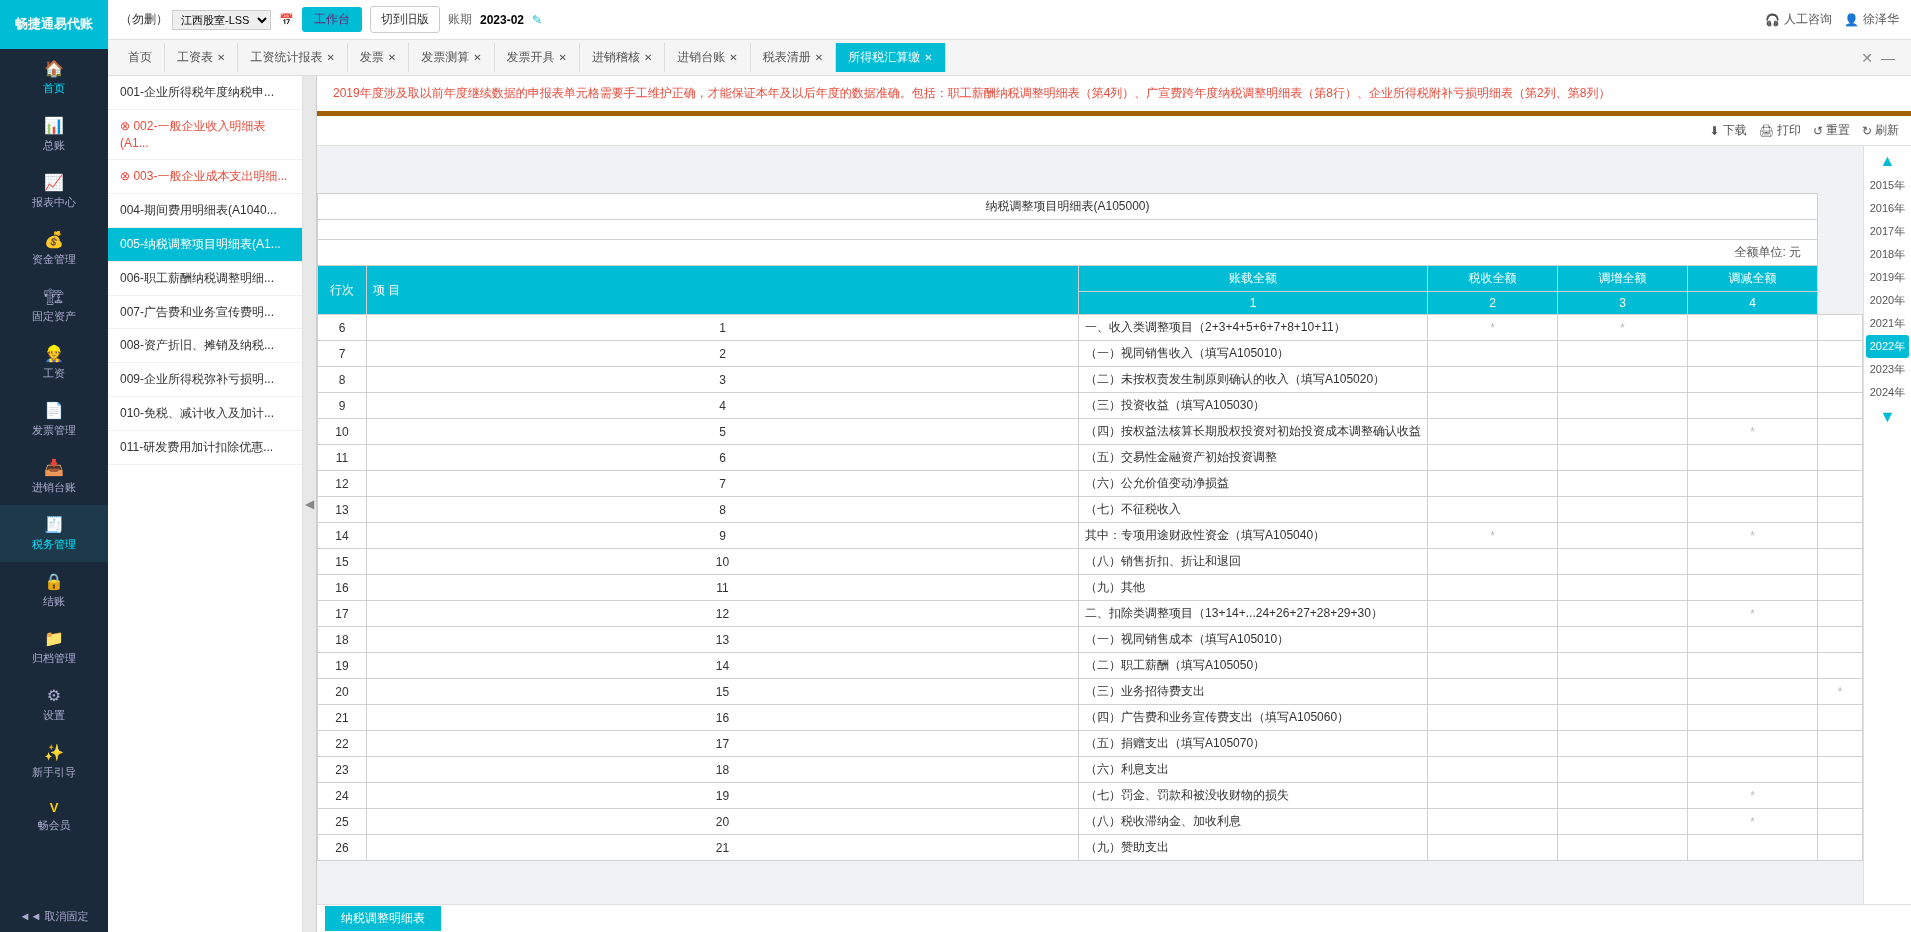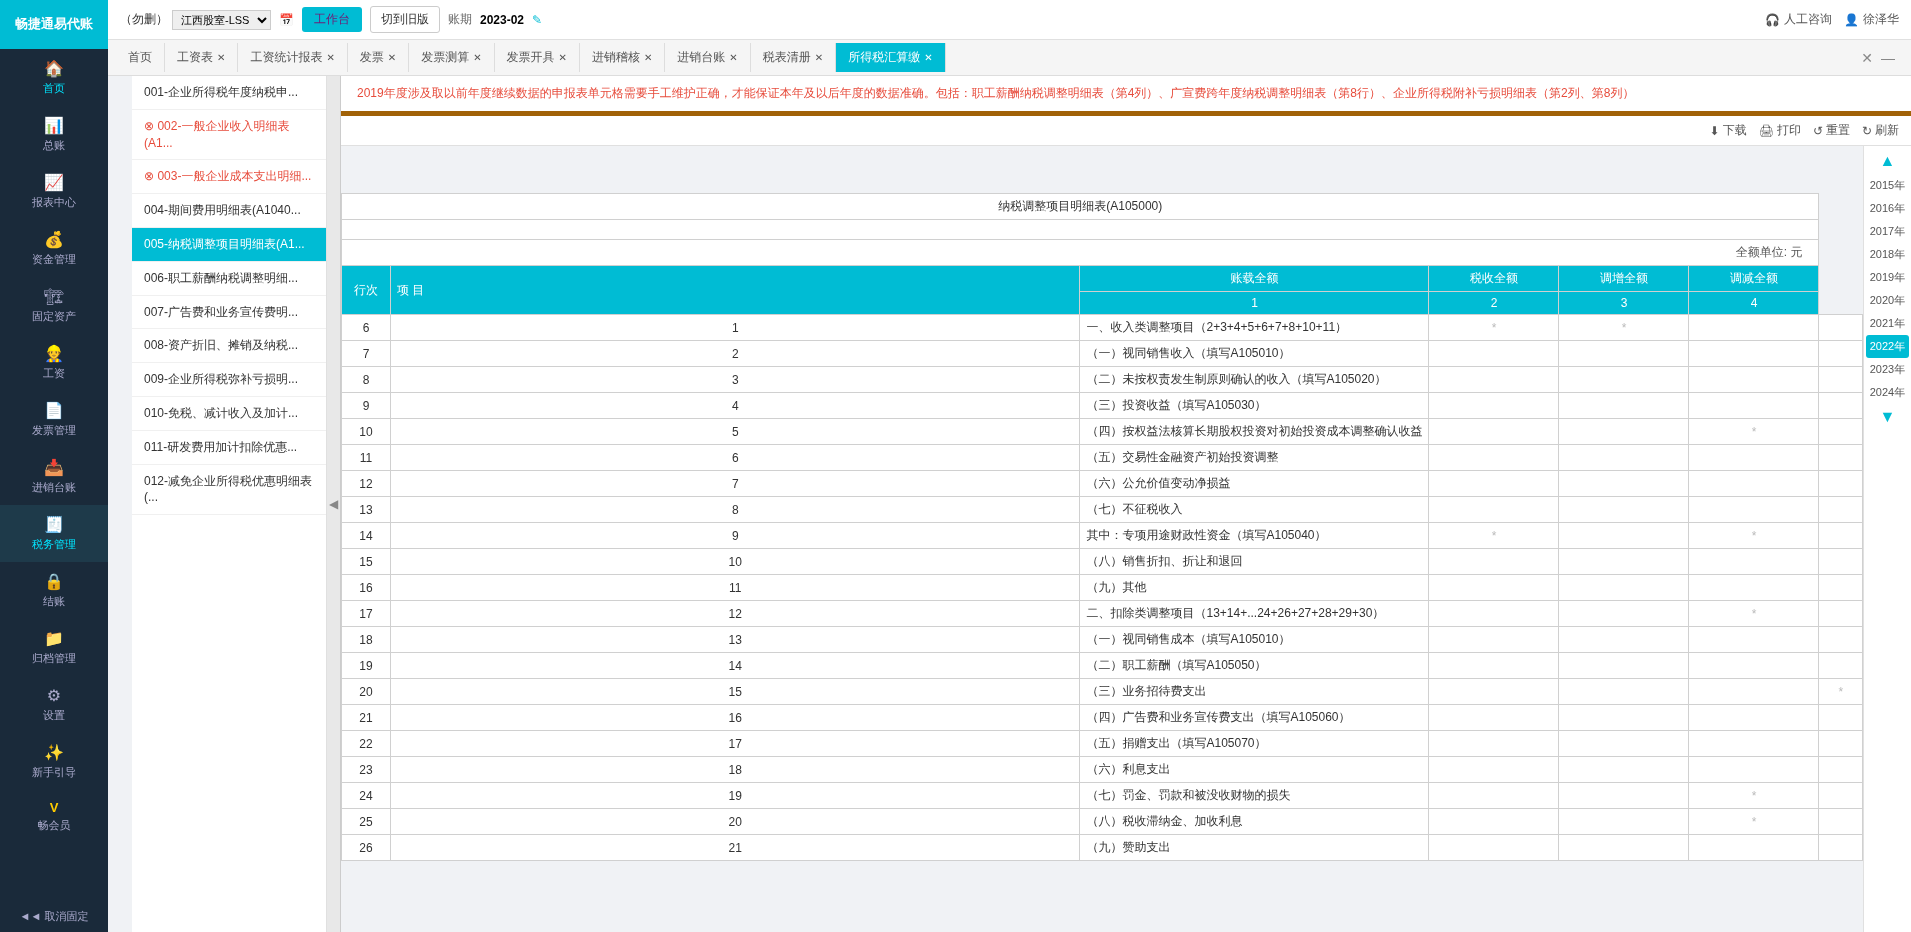--- a/index.html
+++ b/index.html
@@ -29,21 +29,21 @@
     .tabbar { background: #f5f5f5; display: flex; align-items: center; padding: 0 8px; border-bottom: 1px solid #ddd; flex-shrink: 0; height: 36px; overflow-x: auto; }
     .tab { display: flex; align-items: center; gap: 4px; padding: 6px 12px; cursor: pointer; font-size: 12px; color: #555; border-right: 1px solid #ddd; white-space: nowrap; }
     .tab.active { background: #00bcd4; color: white; }
     .tab .close-icon { font-size: 10px; cursor: pointer; }
     .tab-close-btn { margin-left: auto; display: flex; align-items: center; gap: 8px; font-size: 14px; color: #888; cursor: pointer; padding: 0 8px; }
 
     
     .content { flex: 1; display: flex; overflow: hidden; }
 
     
-    .left-panel { width: 195px; background: white; border-right: 1px solid #e0e0e0; display: flex; flex-direction: column; overflow-y: auto; flex-shrink: 0; margin-left: 24px; }
+    .left-panel { width: 195px; background: white; border-right: 1px solid #e0e0e0; display: flex; flex-direction: column; overflow-y: auto; flex-shrink: 0; }
     .left-panel-item { padding: 8px 12px; font-size: 12px; color: #333; cursor: pointer; border-bottom: 1px solid #f0f0f0; line-height: 1.4; }
     .left-panel-item.active { background: #00bcd4; color: white; }
     .left-panel-item.error { color: #e74c3c; }
     .left-panel-item.error::before { content: '⊗ '; }
 
     
     .right-panel { flex: 1; display: flex; flex-direction: column; overflow: hidden; }
 
     
     .alert-bar { background: white; padding: 8px 16px; font-size: 12px; color: #e74c3c; border-bottom: 5px solid #a16207; line-height: 1.6; flex-shrink: 0; }
@@ -222,21 +222,20 @@
       <div class="left-panel-item error">002-一般企业收入明细表(A1...</div>
       <div class="left-panel-item error">003-一般企业成本支出明细...</div>
       <div class="left-panel-item">004-期间费用明细表(A1040...</div>
       <div class="left-panel-item active">005-纳税调整项目明细表(A1...</div>
       <div class="left-panel-item">006-职工薪酬纳税调整明细...</div>
       <div class="left-panel-item">007-广告费和业务宣传费明...</div>
       <div class="left-panel-item">008-资产折旧、摊销及纳税...</div>
       <div class="left-panel-item">009-企业所得税弥补亏损明...</div>
       <div class="left-panel-item">010-免税、减计收入及加计...</div>
       <div class="left-panel-item">011-研发费用加计扣除优惠...</div>
-      <div class="left-panel-item">012-减免企业所得税优惠明细表(...</div>
     </div>
 
     <div class="collapse-btn">◀</div>
 
     <div class="right-panel">
 
       <div class="alert-bar">2019年度涉及取以前年度继续数据的申报表单元格需要手工维护正确，才能保证本年及以后年度的数据准确。包括：职工薪酬纳税调整明细表（第4列）、广宣费跨年度纳税调整明细表（第8行）、企业所得税附补亏损明细表（第2列、第8列）</div>
 
       <div class="sheet-toolbar">
         <div class="sheet-toolbar-btn">
@@ -492,15 +491,18 @@
           <div class="year-btn">2019年</div>
           <div class="year-btn">2020年</div>
           <div class="year-btn">2021年</div>
           <div class="year-btn active">2022年</div>
           <div class="year-btn">2023年</div>
           <div class="year-btn">2024年</div>
           <div class="year-nav-arrow">▼</div>
         </div>
       </div>
 
+      <div class="sheet-bottom">
+        <div class="sheet-tab">纳税调整明细表</div>
+      </div>
     </div>
   </div>
 </div>
 
 </body></html>

